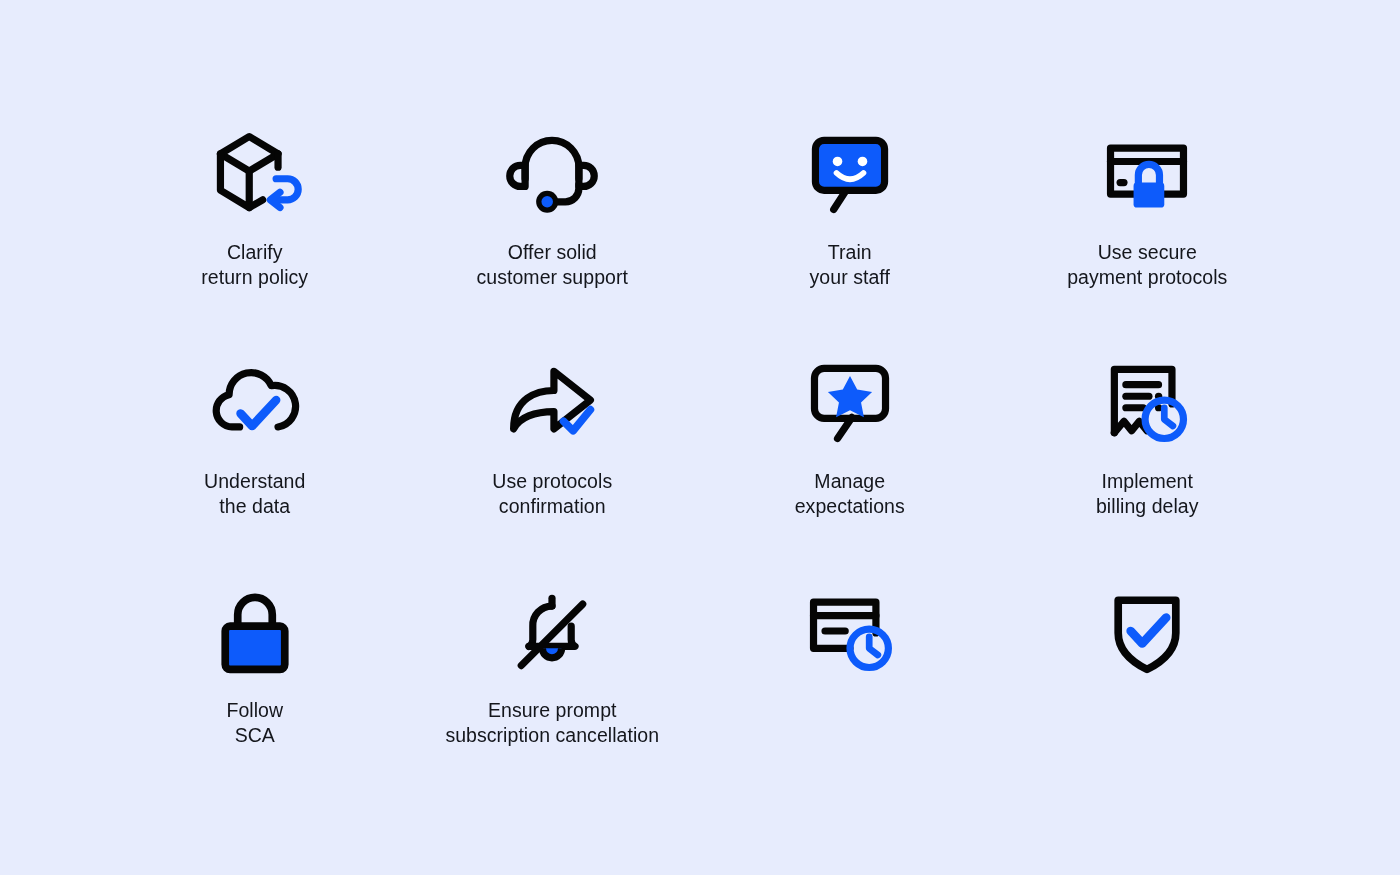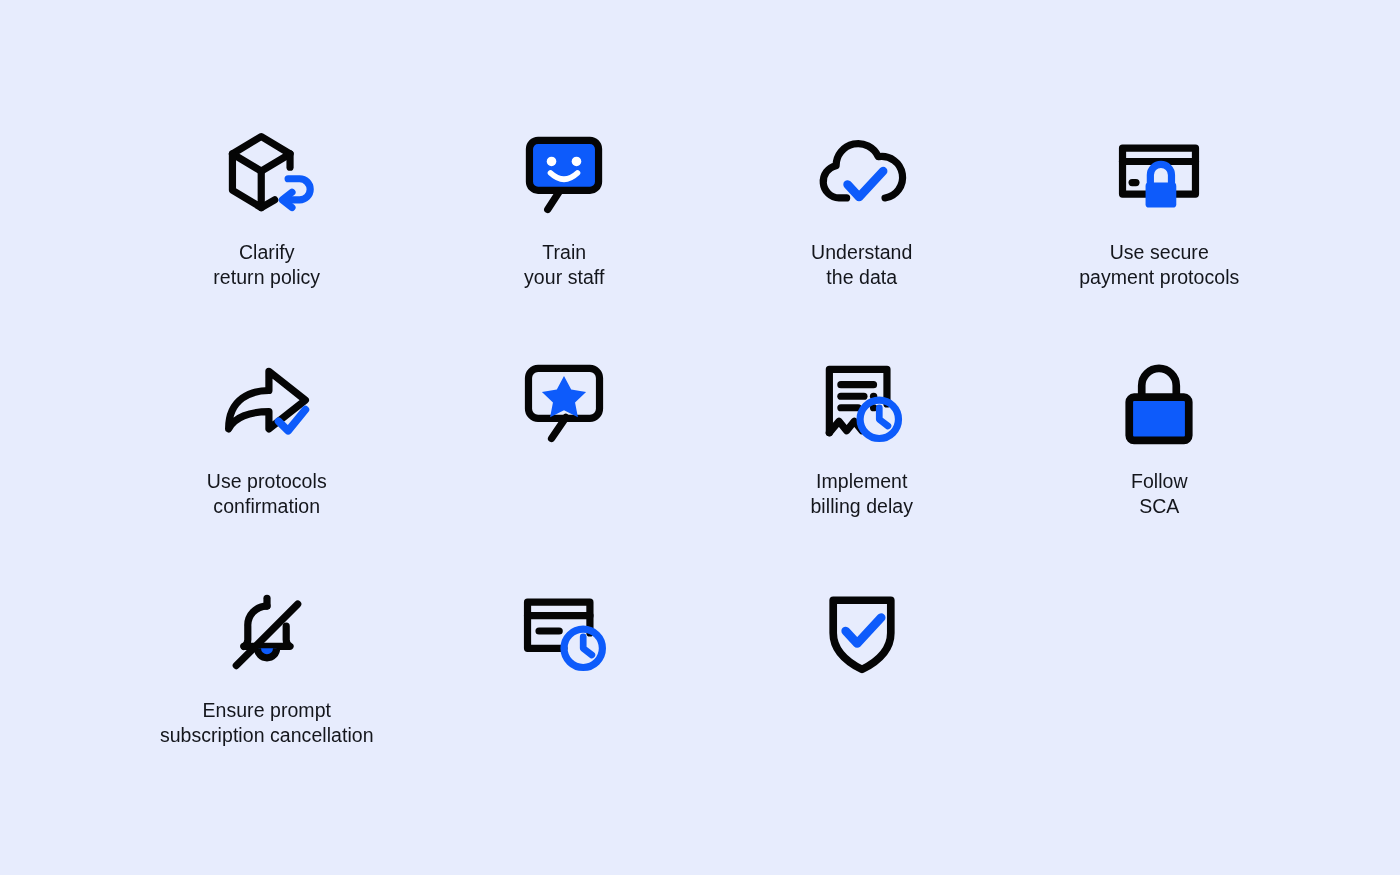--- a/index.html
+++ b/index.html
@@ -14,21 +14,21 @@
     overflow: hidden;
   }
   #board {
     position: relative;
     width: 1400px;
     height: 875px;
     background: #e7ecfd;
   }
   .grid {
     position: absolute;
-    left: 118px;
+    left: 106px;
     top: 118px;
     width: 1190px;
     display: grid;
     grid-template-columns: repeat(4, 1fr);
     grid-template-rows: repeat(3, 229px);
     column-gap: 0px;
     row-gap: 0px;
   }
   .tile {
     display: flex;
@@ -83,85 +83,103 @@
           <g class="none ln-blu" stroke-width="7.5" stroke-linecap="round" stroke-linejoin="round">
             <path d="M72 56 H84 a11 11 0 0 1 0 22 H68"></path>
             <path d="M76 70 L66 78 L76 86"></path>
           </g>
         </svg>
       </div>
       <div class="label">Clarify
 return policy</div>
     </div>
 
+    <div class="tile">
+      <div class="icon-wrap">
+        <svg viewBox="0 0 100 100">
+          <g class="none ln-blk" stroke-width="7.5" stroke-linecap="round" stroke-linejoin="round">
+            <path d="M22 56 V44 a28 28 0 0 1 56 0 V56"></path>
+            <path d="M22 42 H17 a11 11 0 0 0 0 22 h5 Z"></path>
+            <path d="M78 42 h5 a11 11 0 0 1 0 22 h-5 Z"></path>
+            <path d="M78 62 v4 a14 14 0 0 1 -14 14 H56"></path>
+          </g>
+          <circle cx="45" cy="80" r="11.5" class="fl-blk"></circle>
+          <circle cx="45" cy="80" r="6" class="fl-blu"></circle>
+        </svg>
+      </div>
+      <div class="label">Offer solid
+customer support</div>
+    </div>
 
     <div class="tile">
       <div class="icon-wrap">
         <svg viewBox="0 0 100 100">
           <path d="M46 68 L33 88" class="none ln-blk" stroke-width="7.5" stroke-linecap="round"></path>
           <rect x="14" y="16" width="72" height="52" rx="9" class="fl-blu ln-blk" stroke-width="7.5"></rect>
           <circle cx="37" cy="38" r="5" fill="#ffffff"></circle>
           <circle cx="63" cy="38" r="5" fill="#ffffff"></circle>
           <path d="M36 50 q14 13 28 0" fill="none" stroke="#ffffff" stroke-width="6" stroke-linecap="round"></path>
         </svg>
       </div>
       <div class="label">Train
 your staff</div>
     </div>
 
     <div class="tile">
       <div class="icon-wrap">
         <svg viewBox="0 0 100 100">
           <g class="none ln-blk" stroke-width="7.5" stroke-linecap="round" stroke-linejoin="round">
-            <path d="M34 76 H26 a17 17 0 0 1 -3 -33.6 A23 23 0 0 1 67 33 a17.5 17.5 0 0 1 7 43"></path>
-          </g>
-          <path d="M35 62 L47 75 L72 48" class="none ln-blu" stroke-width="9" stroke-linecap="round" stroke-linejoin="round"></path>
-        </svg>
-      </div>
-      <div class="label">Understand
-the data</div>
-    </div>
-
-    <div class="tile">
-      <div class="icon-wrap">
-        <svg viewBox="0 0 100 100">
-          <g class="none ln-blk" stroke-width="7.5" stroke-linecap="round" stroke-linejoin="round">
             <path d="M12 24 H88 V72 H12 Z"></path>
             <path d="M12 38 H88"></path>
             <path d="M22 60 H26"></path>
           </g>
           <g class="none ln-blu" stroke-width="7.5" stroke-linecap="round" stroke-linejoin="round">
             <path d="M41 60 V52 a11 11 0 0 1 22 0 v8"></path>
           </g>
           <rect x="36" y="60" width="32" height="26" rx="3.5" class="fl-blu"></rect>
         </svg>
       </div>
       <div class="label">Use secure
 payment protocols</div>
     </div>
 
     <div class="tile">
       <div class="icon-wrap">
         <svg viewBox="0 0 100 100">
+          <g class="none ln-blk" stroke-width="7.5" stroke-linecap="round" stroke-linejoin="round">
+            <path d="M34 76 H26 a17 17 0 0 1 -3 -33.6 A23 23 0 0 1 67 33 a17.5 17.5 0 0 1 7 43"></path>
+          </g>
+          <path d="M35 62 L47 75 L72 48" class="none ln-blu" stroke-width="9" stroke-linecap="round" stroke-linejoin="round"></path>
+        </svg>
+      </div>
+      <div class="label">Understand
+the data</div>
+    </div>
+
+    <div class="tile">
+      <div class="icon-wrap">
+        <svg viewBox="0 0 100 100">
           <path d="M10 78 C10 46 34 38 52 38 V18 L90 48 L52 78 V60 C32 60 16 66 10 78 Z" class="none ln-blk" stroke-width="7.5" stroke-linecap="round" stroke-linejoin="round"></path>
           <path d="M62 70 L72 80 L90 58" class="none ln-blu" stroke-width="8" stroke-linecap="round" stroke-linejoin="round"></path>
         </svg>
       </div>
       <div class="label">Use protocols
 confirmation</div>
     </div>
 
     <div class="tile">
       <div class="icon-wrap">
         <svg viewBox="0 0 100 100">
           <path d="M52 66 L37 88" class="none ln-blk" stroke-width="7.5" stroke-linecap="round"></path>
           <rect x="13" y="15" width="74" height="52" rx="10" class="none ln-blk" stroke-width="7.5"></rect>
           <path d="M50 23 L57.5 37 L73 39.5 L61.5 50.5 L64.5 66 L50 58.5 L35.5 66 L38.5 50.5 L27 39.5 L42.5 37 Z" class="fl-blu"></path>
         </svg>
       </div>
+      <div class="label">Manage
+expectations</div>
     </div>
 
     <div class="tile">
       <div class="icon-wrap">
         <svg viewBox="0 0 100 100">
           <g class="none ln-blk" stroke-width="7.5" stroke-linecap="round" stroke-linejoin="round">
             <path d="M16 82 V16 H76 V52"></path>
             <path d="M16 82 L26 70 L34 80 L42 70 L50 80"></path>
             <path d="M28 32 H62"></path>
             <path d="M28 44 H52"></path>

